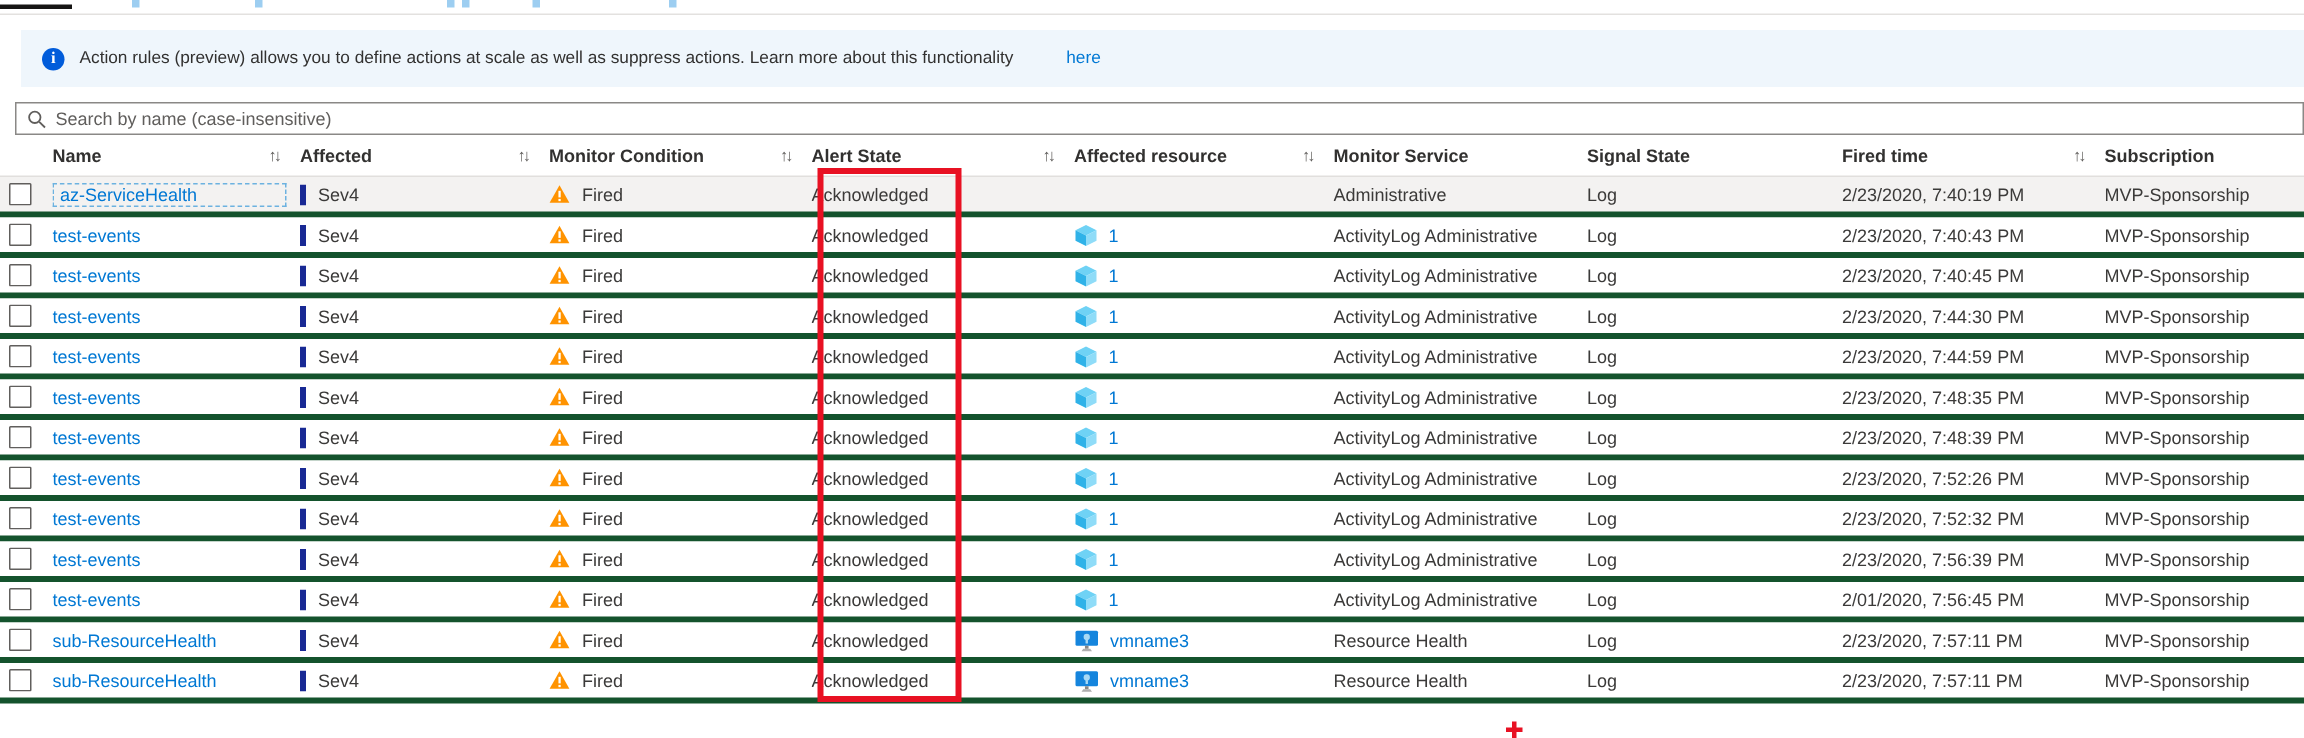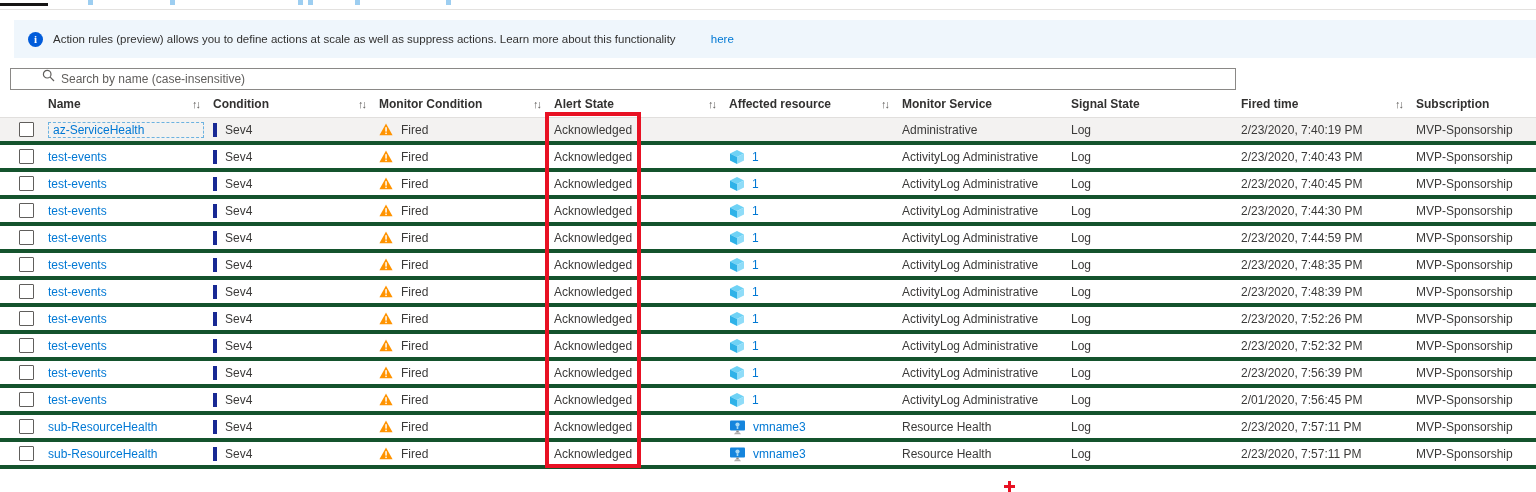--- a/index.html
+++ b/index.html
@@ -14,29 +14,29 @@
 
   
   .banner { margin:10px 0 0 14px; height:38px; background:#eff6fc; display:flex; align-items:center; padding-left:14px; }
   .info-icon { width:15px; height:15px; border-radius:50%; background:#015cda; color:#fff;
     font-size:11px; font-weight:bold; display:flex; align-items:center; justify-content:center;
     font-family:"Liberation Serif",serif; flex:0 0 auto; }
   .banner-text { margin-left:10px; font-size:11.5px; color:#323130; }
   .banner-link { color:#0078d4; cursor:pointer;padding-left:32px; }
 
   
-  .searchbox { margin:10px 0 0 10px; width:1226px; height:22px; border:1px solid #8a8886;
-    display:flex; background:#fff;padding-left:24px; }
+  .searchbox { margin:10px 0 0 10px; width:1526px; height:22px; border:1px solid #8a8886;
+    display:flex; align-items:center; background:#fff; }
   .search-icon { margin:0 6px 0 7px; flex:0 0 auto; display:flex; }
   .searchbox input { border:none; outline:none; flex:1; font-size:12px; color:#323130;
     font-family:"Liberation Sans",sans-serif; background:transparent; }
   .searchbox input::placeholder { color:#605e5c; opacity:1; }
 
   
-  .grid { display:grid; padding-left:16px;
+  .grid { display:grid; padding-left:3px;
     grid-template-columns:32px 165px 166px 175px 175px 173px 169px 170px 175px 1fr; }
   .thead { height:28px; border-bottom:1px solid #e1dfdd; align-items:center; }
   .th { font-size:12px; font-weight:600; color:#323130; display:flex; align-items:center;
     justify-content:space-between; padding-right:14px; white-space:nowrap; }
   .sort-glyph { font-size:11px; color:#605e5c; letter-spacing:-2px; font-weight:400; margin-left:6px; }
 
   .row { height:27px; border-bottom:4px solid #14532d; align-items:center; background:#fff; }
   .row.selected { background:#f3f2f1; }
   .cell { font-size:12px; color:#3b3a39; display:flex; align-items:center; white-space:nowrap; overflow:hidden; }
   .checkbox { width:15px; height:15px; border:1px solid #605e5c; border-radius:1px; background:#fff; margin-left:3px; cursor:pointer; }
@@ -87,21 +87,21 @@
     <input type="text" placeholder="Search by name (case-insensitive)" style="">
   </div>
 
   <div class="grid thead">
     <div class="th"></div>
     <div class="th">
       <span>Name</span>
       <span class="sort-glyph">↑↓</span>
     </div>
     <div class="th">
-      <span>Condition</span>
+      <span>Affected</span>
       <span class="sort-glyph">↑↓</span>
     </div>
     <div class="th">
       <span>Monitor Condition</span>
       <span class="sort-glyph">↑↓</span>
     </div>
     <div class="th">
       <span>Alert State</span>
       <span class="sort-glyph">↑↓</span>
     </div>

